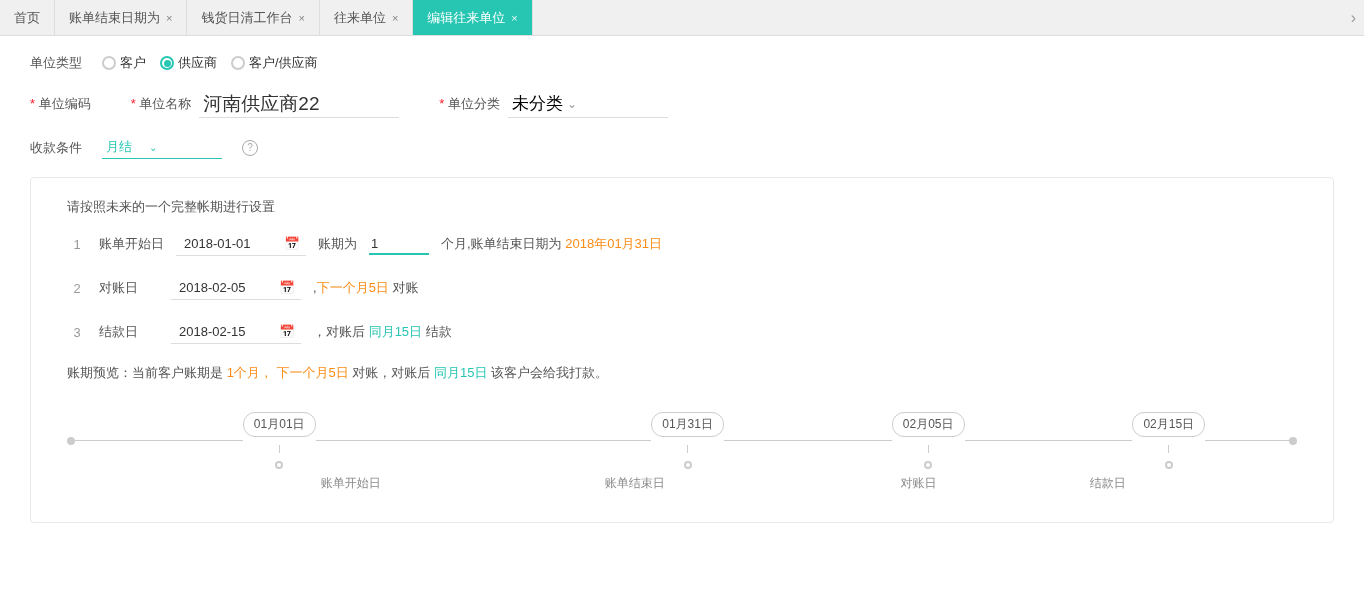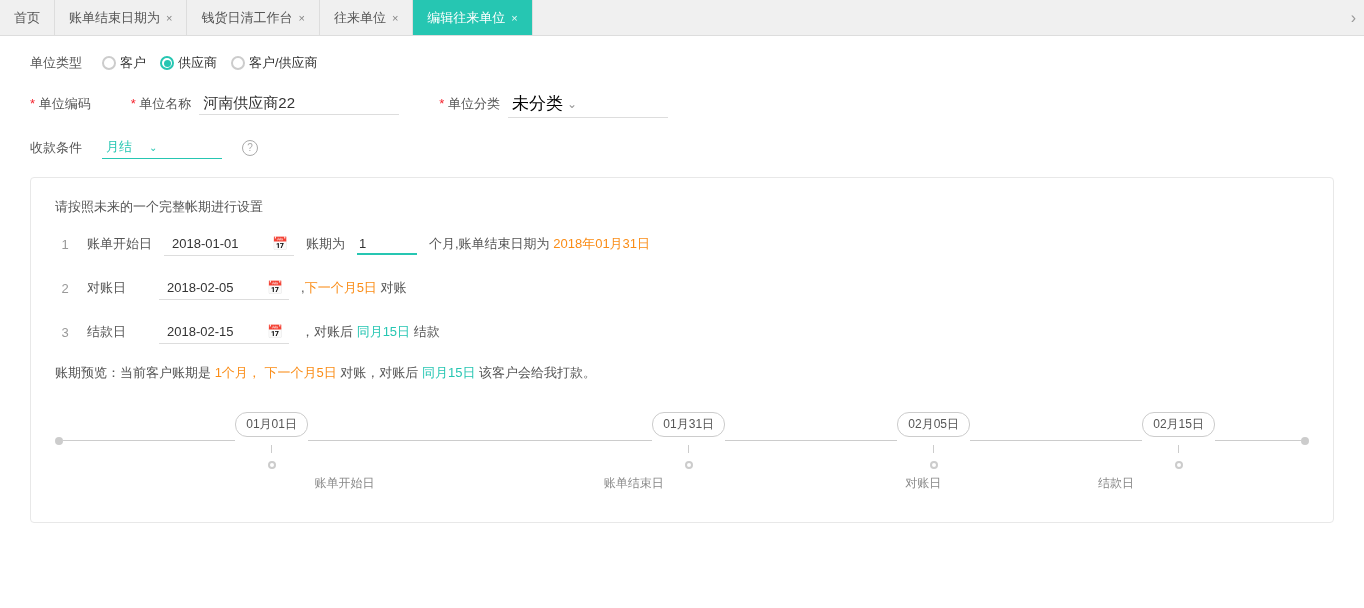--- a/index.html
+++ b/index.html
@@ -97,21 +97,21 @@
       width: 7px;
       height: 7px;
       background: #26c6b2;
       border-radius: 50%;
     }
 
     .form-input {
       border: none;
       border-bottom: 1px solid #ddd;
       outline: none;
-      font-size: 15px;
+      font-size: 19px;
       padding: 2px 4px;
       color: #333;
       background: transparent;
     }
 
     .input-with-icon {
       display: flex;
       align-items: center;
       border-bottom: 1px solid #ddd;
       padding: 2px 4px;
@@ -169,21 +169,21 @@
       justify-content: center;
       font-size: 10px;
       color: #aaa;
       cursor: pointer;
     }
 
     
     .section-box {
       border: 1px solid #e8e8e8;
       border-radius: 4px;
-      padding: 20px 24px;
+      padding: 20px 36px;
       margin-bottom: 16px;
     }
     .section-title {
       font-size: 13px;
       color: #555;
       margin-bottom: 16px;
     }
 
     
     .period-row {

